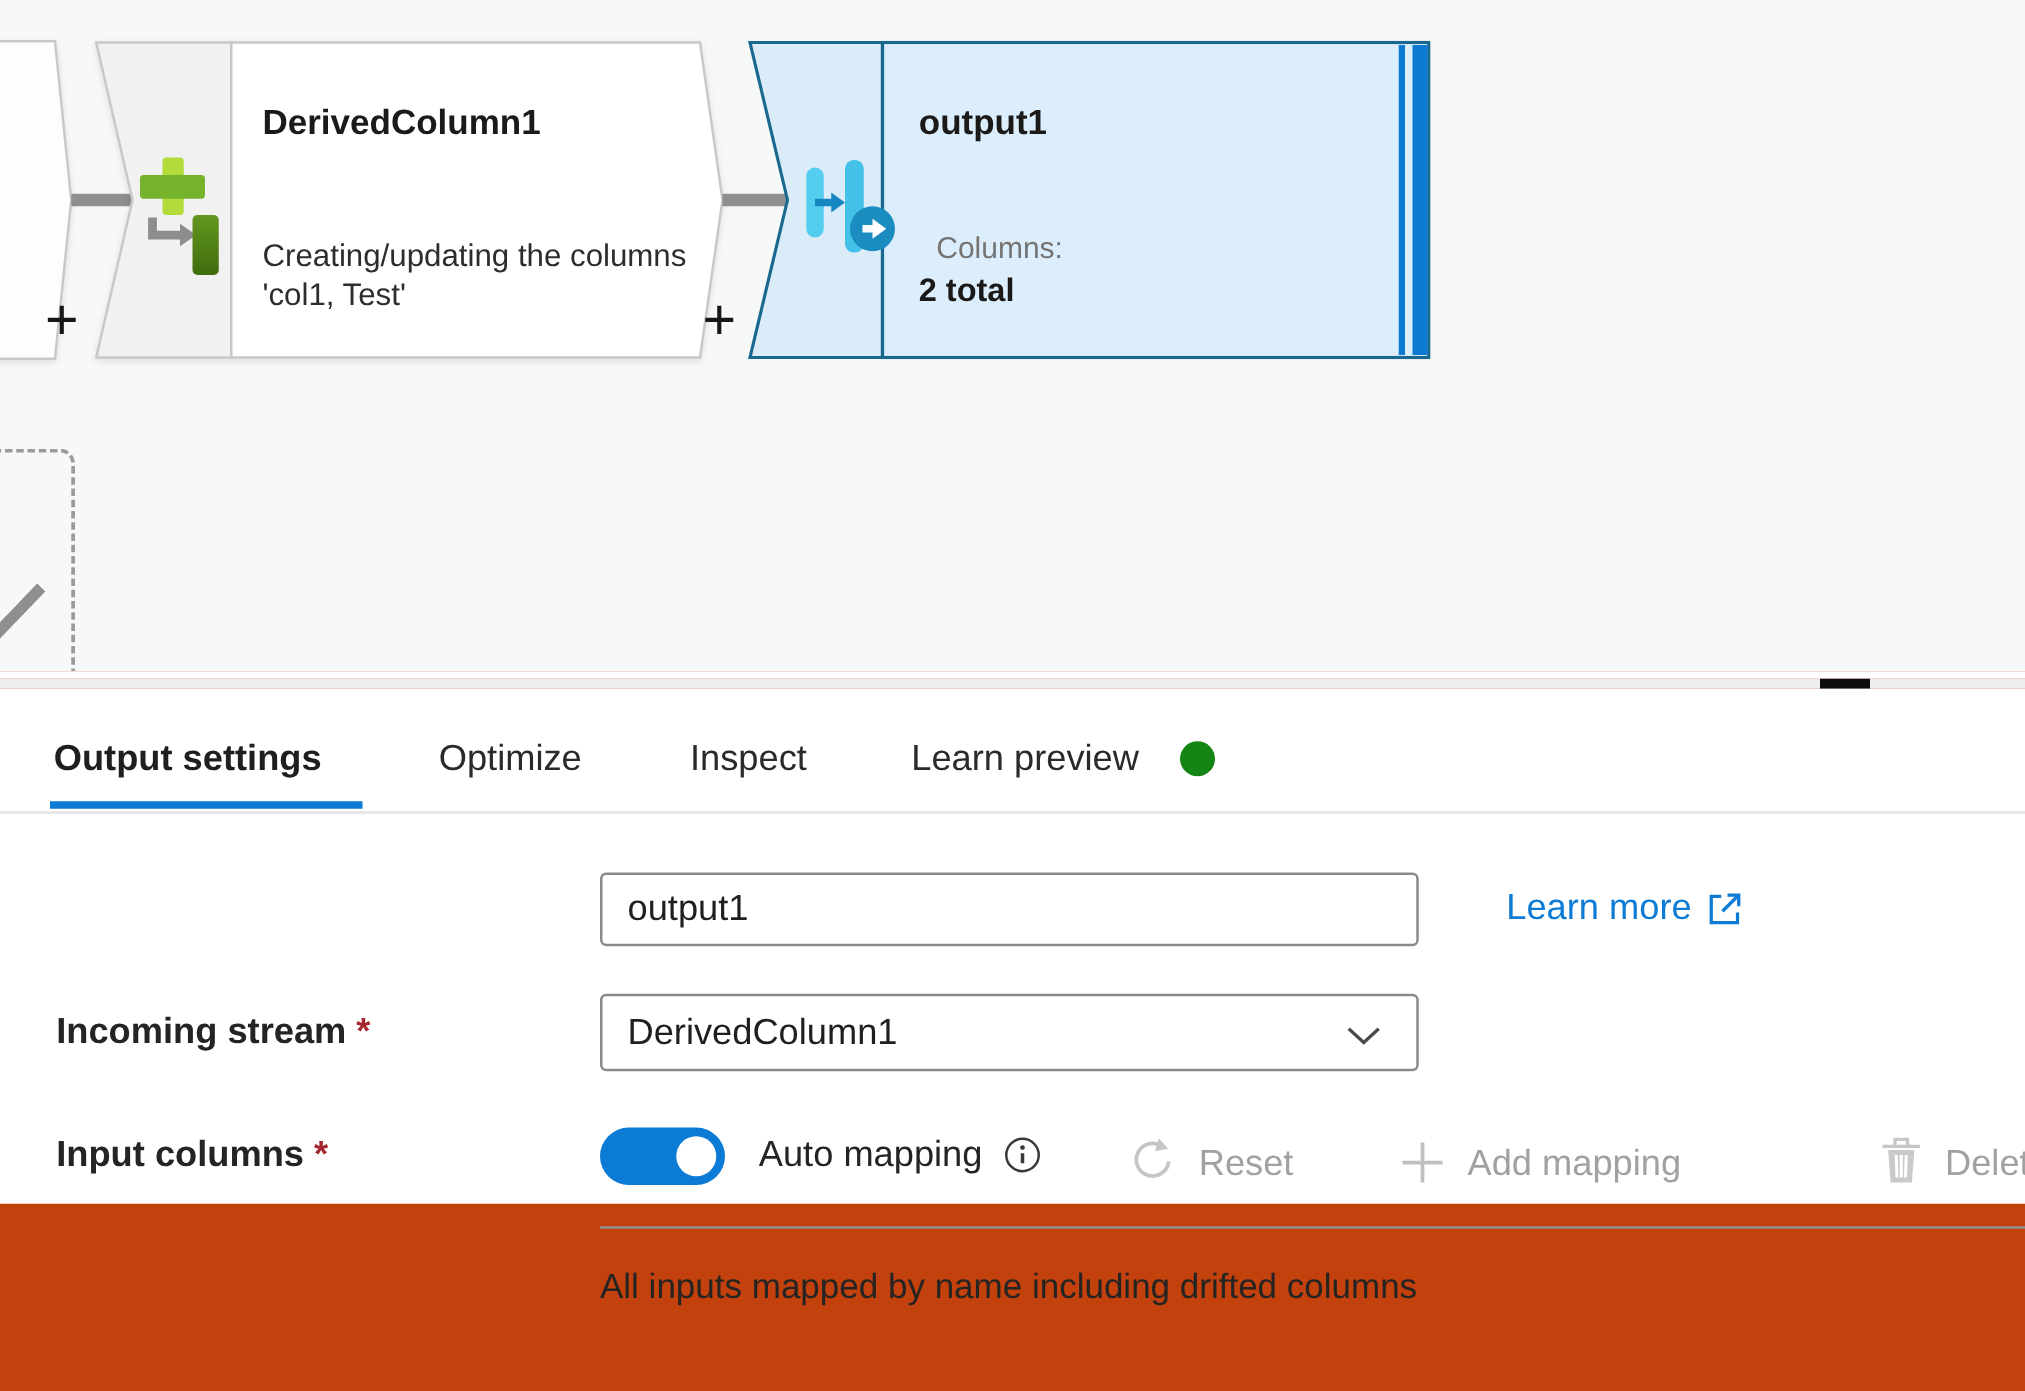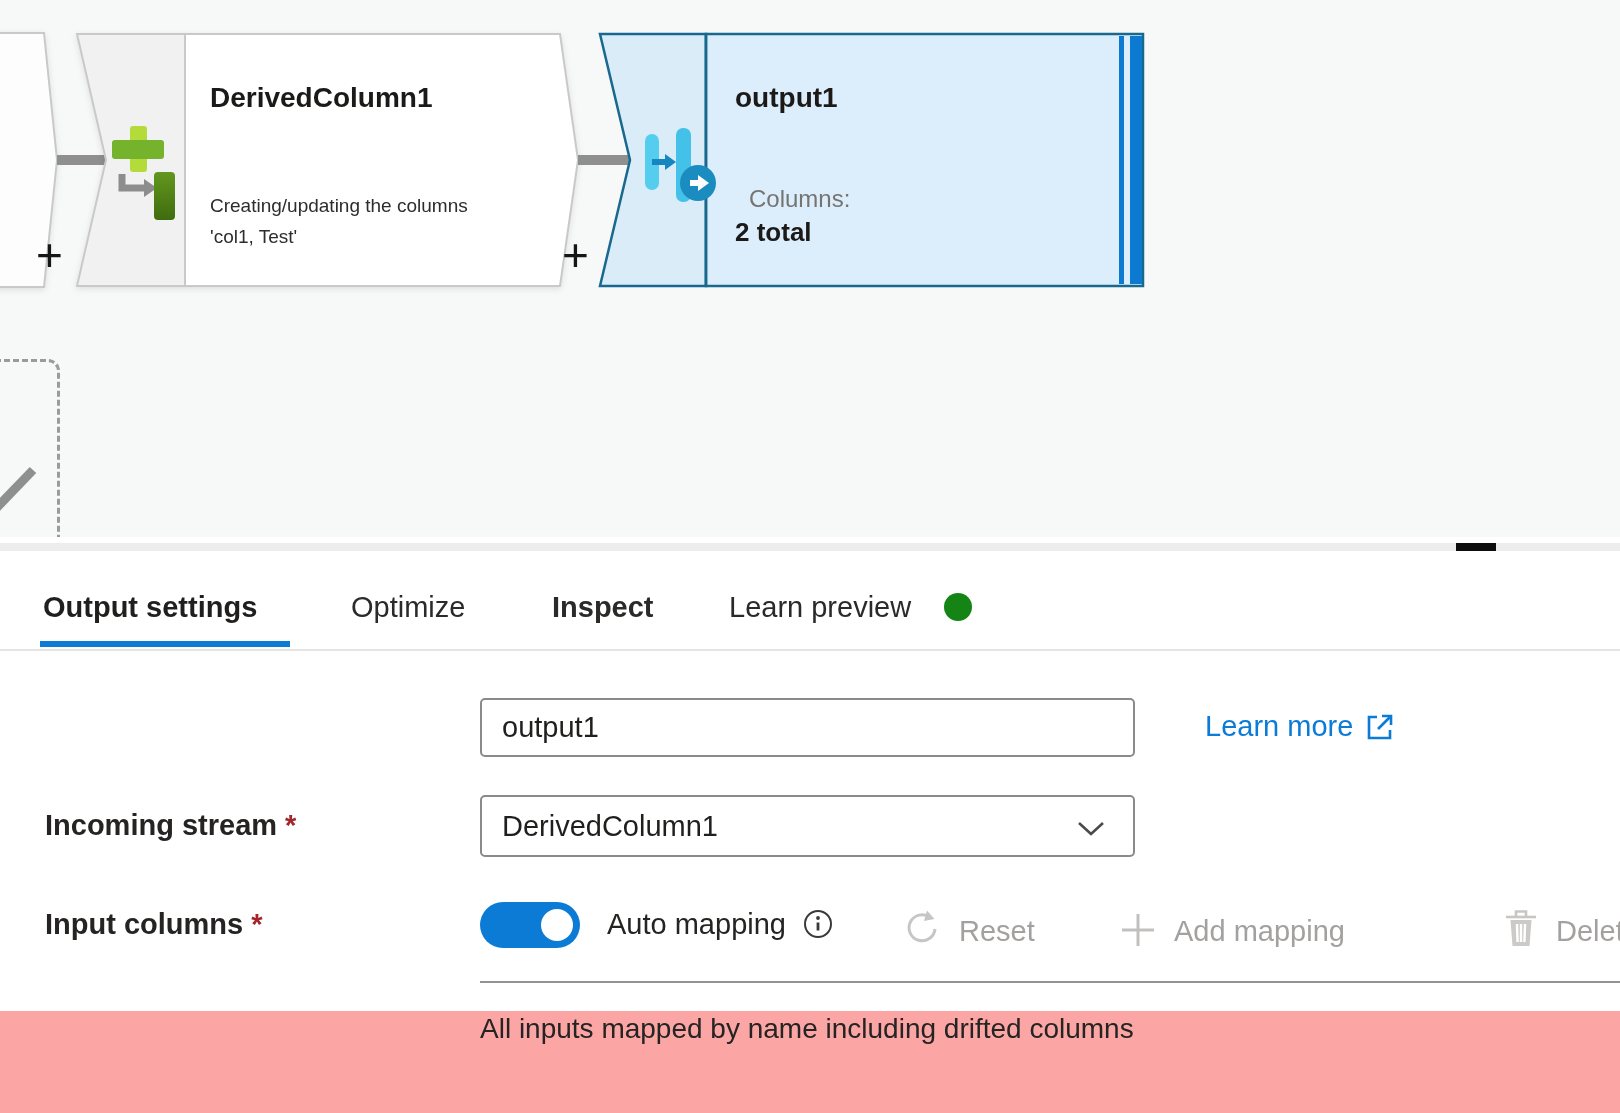--- a/index.html
+++ b/index.html
@@ -1,35 +1,35 @@
 <!DOCTYPE html>
 <html><head>
 <meta charset="utf-8">
 <style>
   html,body{margin:0;padding:0;background:#ffffff;}
   #app{
     position:relative;width:1620px;height:1113px;overflow:hidden;
-    font-family:"Liberation Sans",sans-serif;color:#201f1e;background:#fca5a5;
+    font-family:"Liberation Sans",sans-serif;color:#201f1e;background:#c2410c;
   }
   
   #canvas{position:absolute;left:0;top:0;width:1620px;height:537px;background:#f7f8f8;overflow:hidden;}
   #canvas svg{position:absolute;left:0;top:0;}
   .node-shadow{filter:drop-shadow(0 2px 3px rgba(0,0,0,.10));}
   .node-title{position:absolute;font-size:28px;font-weight:700;color:#1b1a19;white-space:nowrap;}
-  .node-desc{position:absolute;font-size:19px;color:#2e2d2c;line-height:31px;white-space:nowrap;}
+  .node-desc{position:absolute;font-size:25px;color:#2e2d2c;line-height:31px;white-space:nowrap;}
   .node-sub{position:absolute;font-size:24px;color:#757473;white-space:nowrap;margin-left:14px;}
   .node-sub-strong{position:absolute;font-size:26px;font-weight:700;color:#1b1a19;white-space:nowrap;}
   .plus-btn{position:absolute;font-size:46px;font-weight:300;color:#161616;line-height:46px;cursor:pointer;}
   .dashed-box{position:absolute;left:-62px;top:359px;width:116px;height:300px;border:3px dashed #9b9b9b;border-radius:12px;}
   
   #splitter-gap{position:absolute;left:0;top:537px;width:1620px;height:6px;background:#ffffff;}
   #splitter-bar{position:absolute;left:0;top:543px;width:1620px;height:8px;background:#ededed;}
   #splitter-handle{position:absolute;left:1456px;top:543px;width:40px;height:8px;background:#0d0d0d;cursor:row-resize;}
   
-  #panel{position:absolute;left:0;top:551px;width:1620px;height:460px;background:#ffffff;}
+  #panel{position:absolute;left:0;top:551px;width:1620px;height:412px;background:#ffffff;}
   .tab{position:absolute;top:34px;height:44px;line-height:44px;font-size:29px;color:#2b2a29;cursor:pointer;white-space:nowrap;}
   .tab.active{font-weight:700;color:#201f1e;}
   #tab-underline{position:absolute;left:40px;top:90px;width:250px;height:6px;background:#0c7bd6;}
   #tab-hairline{position:absolute;left:0;top:98px;width:1620px;height:2px;background:#e4e4e4;}
   .status-dot{position:absolute;left:944px;top:42px;width:28px;height:28px;border-radius:50%;background:#148414;}
   .field-label{position:absolute;left:45px;font-size:29px;font-weight:700;color:#252423;white-space:nowrap;}
   .req{color:#a4262c;font-weight:700;margin-left:8px;}
   .text-input{
     position:absolute;left:480px;width:655px;height:59px;box-sizing:border-box;
     border:2px solid #8a8a8a;border-radius:5px;background:#fff;
@@ -121,21 +121,21 @@
   </div>
 
   <div id="splitter-gap"></div>
   <div id="splitter-bar"></div>
   <div id="splitter-handle"></div>
 
   <div id="panel">
 
     <div class="tab active" style="left:43px;">Output settings</div>
     <div class="tab" style="left:351px;">Optimize</div>
-    <div class="tab" style="left:552px;font-weight:bold;">Inspect</div>
+    <div class="tab" style="left:552px;">Inspect</div>
     <div class="tab" style="left:729px;">Learn preview</div>
     <div class="status-dot"></div>
     <div id="tab-underline"></div>
     <div id="tab-hairline"></div>
 
     <input class="text-input" style="top: 147px;" type="text" value="output1">
     <div class="link" style="top:159px;">
       <span>Learn more</span>
       <svg width="30" height="30" viewBox="0 0 30 30">
         <path d="M12 5 H4 V26 H25 V18" fill="none" stroke="#0c7bd6" stroke-width="2.6"></path>

